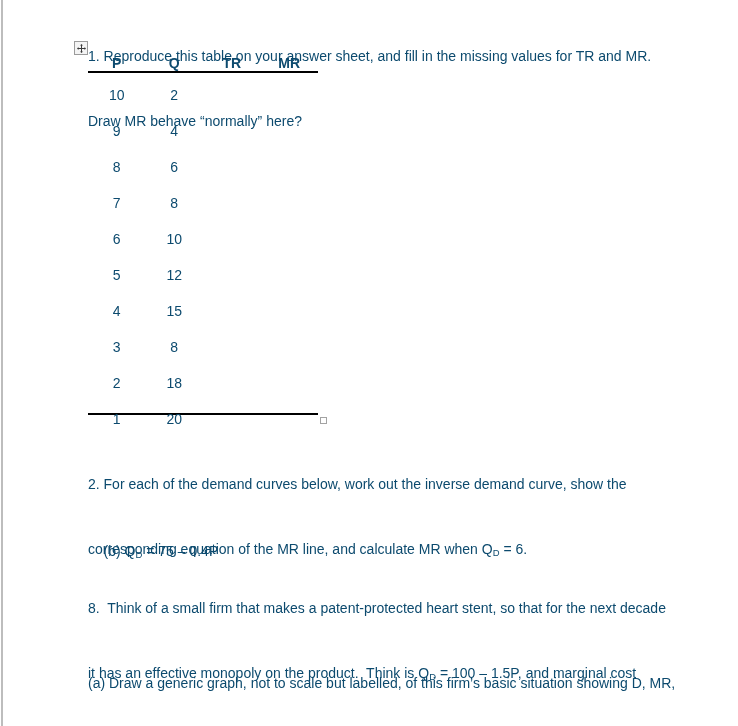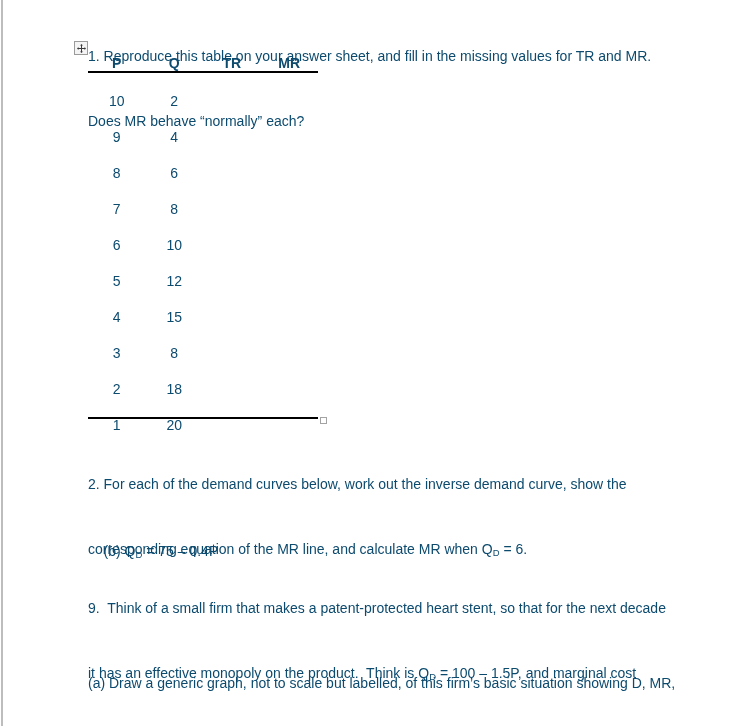--- a/index.html
+++ b/index.html
@@ -43,21 +43,21 @@
     padding-top: 2px;
     height: 20px;
     line-height: 16px;
     font-weight: bold;
     border-bottom: 2px solid #000000;
   }
   .pq-row {
     display: flex;
     box-sizing: border-box;
     height: 36px;
-    padding-top: 20px;
+    padding-top: 14px;
     line-height: 16px;
   }
   .pq-row.last {
     height: 18px;
     border-bottom: 2px solid #000000;
   }
   .pq-cell { flex: 1; text-align: center; }
   
   .move-handle {
     position: absolute;
@@ -90,21 +90,21 @@
   #q3b  { top: 684px; }
 </style>
 </head>
 <body>
 
 <div class="page">
   <div class="page-edge"></div>
 
   <div class="para" id="q1">
     <div class="tline">1. Reproduce this table on your answer sheet, and fill in the missing values for TR and MR.</div>
-    <div class="tline">Does MR behave “normally” each?</div>
+    <div class="tline">Draw MR behave “normally” here?</div>
   </div>
 
   <div class="move-handle">
     <svg width="9" height="9" viewBox="0 0 18 18">
       <path d="M9 0 L12 3 H10 V8 H15 V6 L18 9 L15 12 V10 H10 V15 H12 L9 18 L6 15 H8 V10 H3 V12 L0 9 L3 6 V8 H8 V3 H6 Z" fill="#3a3a3a"></path>
     </svg>
   </div>
 
   <div class="pq-table">
     <div class="pq-header">
@@ -181,21 +181,21 @@
     <div class="tline">2. For each of the demand curves below, work out the inverse demand curve, show the</div>
     <div class="tline"><span>corresponding equation of the MR line, and calculate MR when Q</span><sub class="subd">D</sub><span> = 6.</span></div>
   </div>
 
 
   <div class="para" id="q2b">
     <span>(b) Q</span><sub class="subd">D</sub><span> = 75 – 0.4P</span>
   </div>
 
   <div class="para" id="q3">
-    <div class="tline">9.  Think of a small firm that makes a patent-protected heart stent, so that for the next decade</div>
+    <div class="tline">8.  Think of a small firm that makes a patent-protected heart stent, so that for the next decade</div>
     <div class="tline"><span>it has an effective monopoly on the product.  Think is Q</span><sub class="subd">D</sub><span> = 100 – 1.5P, and marginal cost</span></div>
     
   </div>
 
   <div class="para" id="q3a">
     <div class="tline">(a) Draw a generic graph, not to scale but labelled, of this firm’s basic situation showing D, MR,</div>
     
   </div>
 
   <div class="para" id="q3b">

